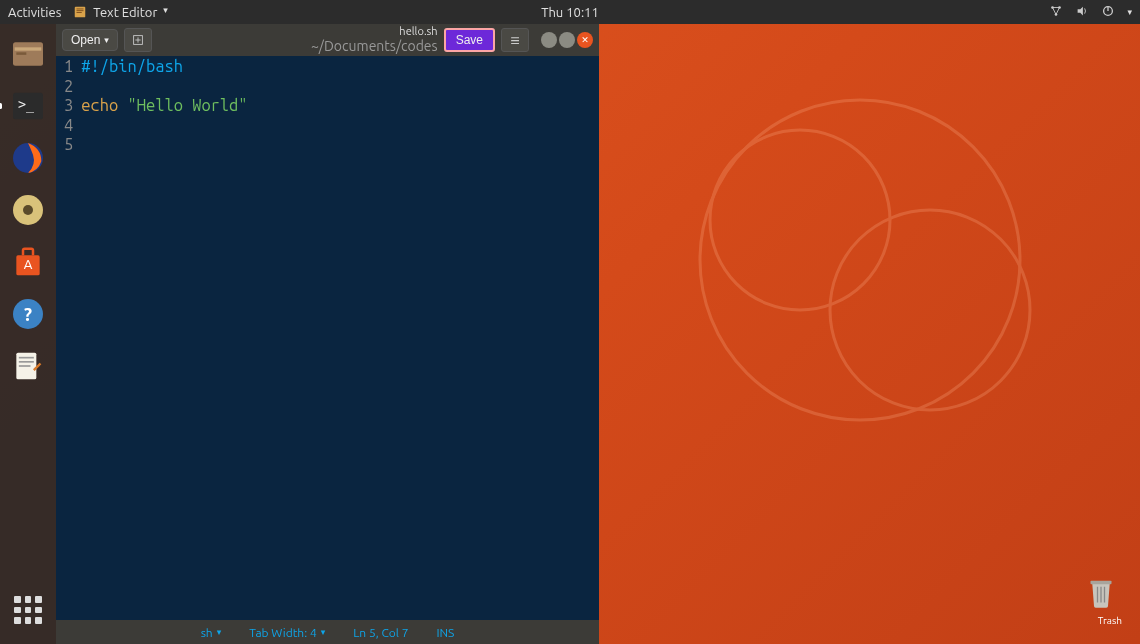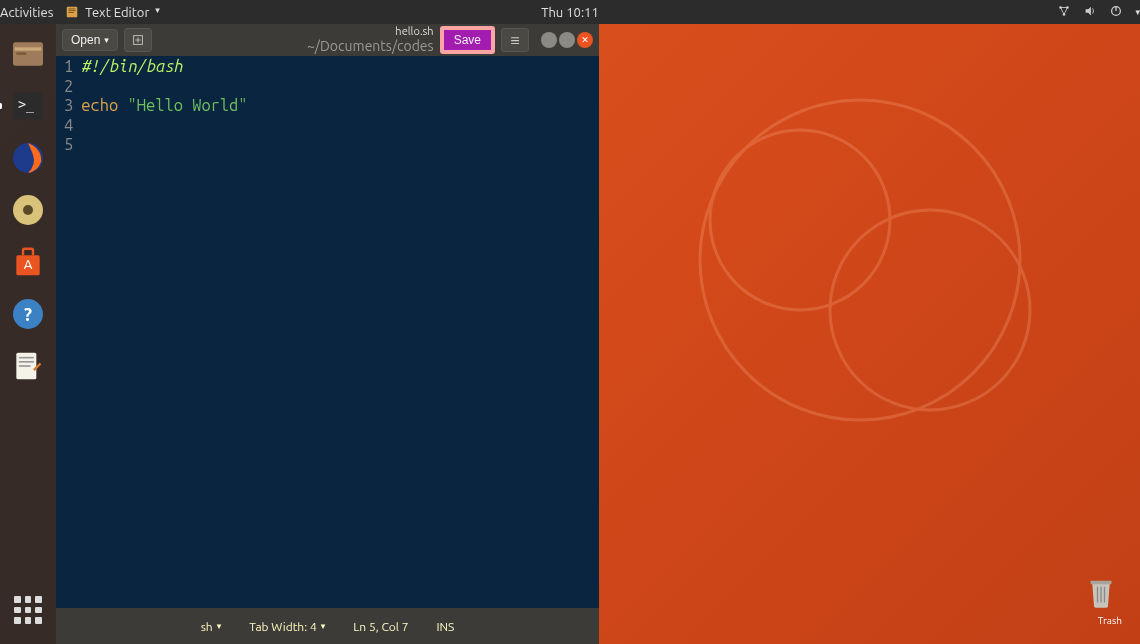--- a/index.html
+++ b/index.html
@@ -1,20 +1,20 @@
 <!DOCTYPE html>
 <html><head>
 <meta charset="utf-8">
 <style>
 * { margin: 0; padding: 0; box-sizing: border-box; }
 html, body { width: 1140px; height: 644px; font-family: Ubuntu, sans-serif; overflow: hidden; }
 body { background: linear-gradient(135deg, #e25822 0%, #d44a1a 50%, #c23f16 100%); position: relative; }
 
 
-.top-panel { height: 24px; background: #2c2c2c; color: #e0e0e0; display: flex; align-items: center; font-size: 13px; padding: 0 0; position: relative; z-index: 10; }
+.top-panel { height: 24px; background: #2c2c2c; color: #e0e0e0; display: flex; align-items: center; font-size: 13px; padding: 0 8px; position: relative; z-index: 10; }
 .top-panel .left { display: flex; gap: 12px; align-items: center; }
 .top-panel .center { position: absolute; left: 50%; transform: translateX(-50%); }
 .top-panel .right { margin-left: auto; display: flex; gap: 12px; align-items: center; }
 .app-menu { display: flex; align-items: flex-start; gap: 6px; }
 .app-menu svg { width: 14px; height: 14px; }
 
 
 .launcher { position: absolute; left: 0; top: 24px; width: 56px; height: calc(100% - 24px); background: rgba(40,40,40,0.92); display: flex; flex-direction: column; align-items: center; padding-top: 6px; gap: 4px; z-index: 5; }
 .launcher-item { width: 48px; height: 48px; border-radius: 6px; display: flex; align-items: center; justify-content: center; cursor: pointer; position: relative; }
 .launcher-item.active::before { content: ''; position: absolute; left: -5px; top: 50%; transform: translateY(-50%); width: 3px; height: 6px; background: #fff; border-radius: 2px; }
@@ -23,37 +23,37 @@
 .apps-grid { width: 28px; height: 28px; display: grid; grid-template-columns: repeat(3,1fr); grid-template-rows: repeat(3,1fr); gap: 4px; }
 .apps-grid span { background: #ddd; border-radius: 1px; }
 
 
 .editor-window { position: absolute; left: 56px; top: 24px; width: 543px; height: calc(100% - 24px); background: #2c2c2c; display: flex; flex-direction: column; z-index: 3; }
 .editor-toolbar { height: 32px; background: #3c3b37; display: flex; align-items: center; padding: 0 6px; gap: 6px; position: relative; }
 .open-btn { background: #4a4944; color: #eee; border: 1px solid #555; border-radius: 4px; padding: 3px 8px; font-size: 12px; display: flex; align-items: center; gap: 4px; cursor: pointer; }
 .tb-btn { width: 28px; height: 24px; background: #4a4944; border: 1px solid #555; border-radius: 3px; display: flex; align-items: center; justify-content: center; cursor: pointer; color: #ccc; }
 .title-area { flex: 1; text-align: right; color: #ddd; font-size: 11px; line-height: 1.2; }
 .title-area .subtitle { color: #999; font-size: 14px; }
-.save-btn { background: #a21caf; color: #eee; border: 4px solid #fca5a5; border-radius: 3px; padding: 3px 10px; font-size: 12px; cursor: pointer; }
+.save-btn { background: #6d28d9; color: #eee; border: 2px solid #fca5a5; border-radius: 3px; padding: 3px 10px; font-size: 12px; cursor: pointer; }
 .window-controls { display: flex; gap: 2px; margin-left: 6px; }
 .win-ctrl { width: 16px; height: 16px; border-radius: 50%; display: flex; align-items: center; justify-content: center; font-size: 9px; cursor: pointer; }
 .win-min { background: #8b8b83; }
 .win-max { background: #8b8b83; }
 .win-close { background: #e95420; color: #fff; }
 
 .editor-body { flex: 1; background: #0a2540; display: flex; font-family: 'Ubuntu Mono', monospace; font-size: 16.5px; line-height: 19.5px; overflow: hidden; }
 .gutter { background: #0a2540; color: #888; text-align: right; padding: 1px 6px 0 8px; user-select: none; }
 .code { padding: 1px 6px 0 2px; white-space: pre; position: relative; }
-.tok-comment { color: #bef264; font-style: italic; }
+.tok-comment { color: #0ea5e9; }
 .tok-builtin { color: #d9a24a; }
 .tok-string { color: #6fbf5f; }
 .tok-number { color: #e8e8e8; }
 .cursor { display: inline-block; width: 1px; height: 17px; background: #fff; vertical-align: text-bottom; }
 
-.status-bar { height: 36px; background: #3c3b37; color: #fef9c3; font-size: 12px; display: flex; align-items: center; justify-content: center; gap: 28px; }
+.status-bar { height: 24px; background: #3c3b37; color: #0ea5e9; font-size: 12px; display: flex; align-items: center; justify-content: center; gap: 28px; }
 .status-seg { display: flex; align-items: center; gap: 4px; cursor: pointer; }
 
 
 .trash { position: absolute; right: 18px; bottom: 18px; text-align: right; color: #fff; font-size: 10px; cursor: pointer; }
 .trash svg { width: 42px; height: 42px; }
 
 
 .desktop-deco { position: absolute; right: 80px; top: 60px; width: 400px; height: 400px; pointer-events: none; opacity: 0.25; }
 </style>
 </head>

